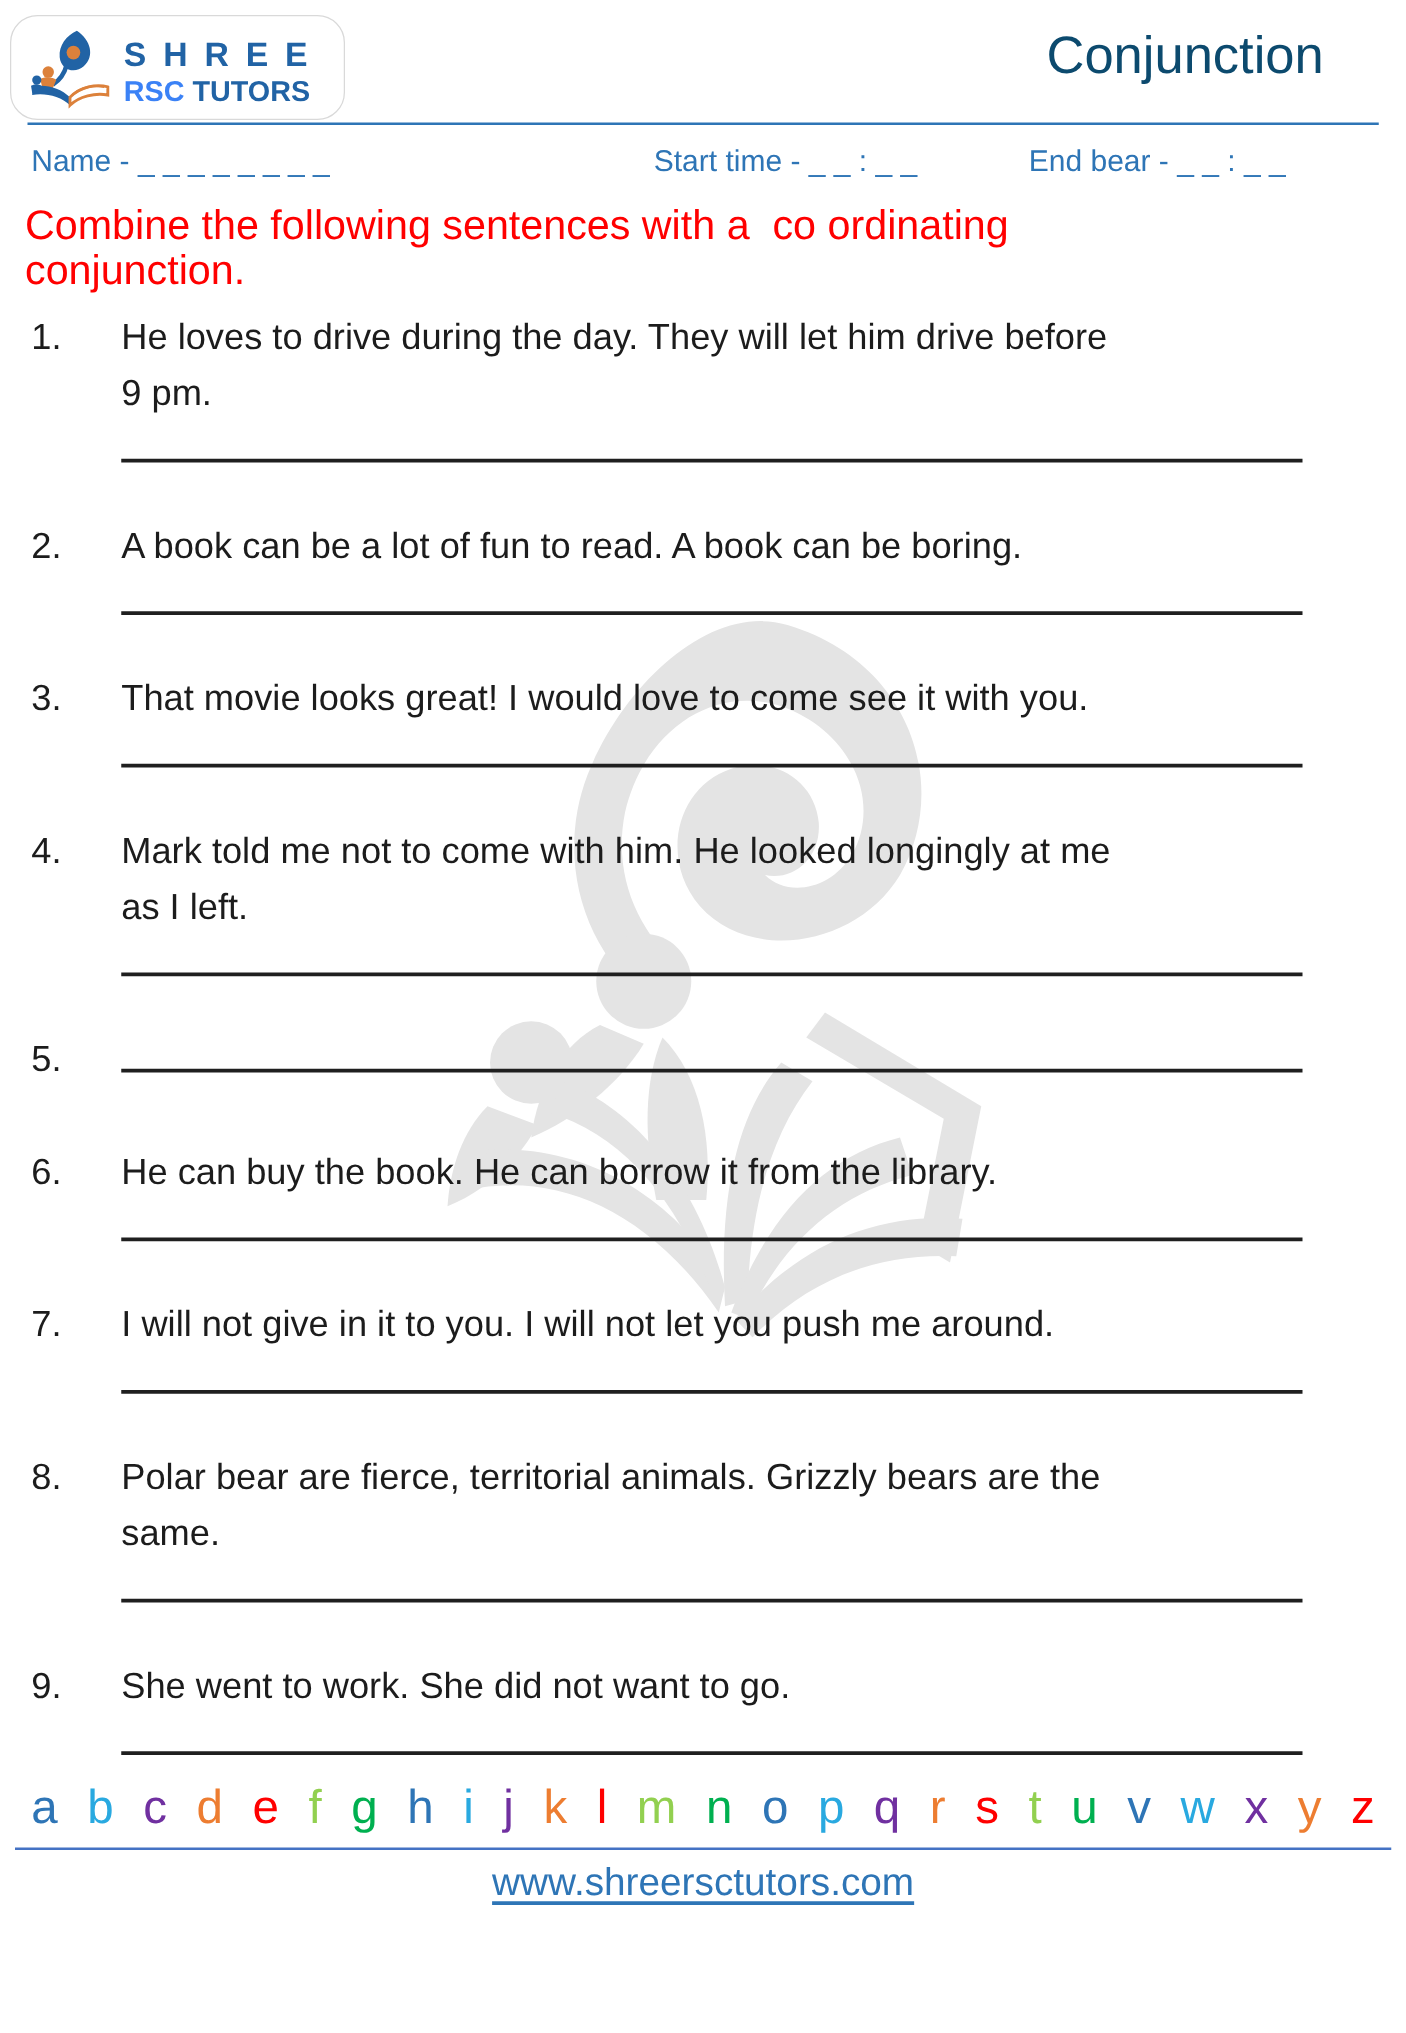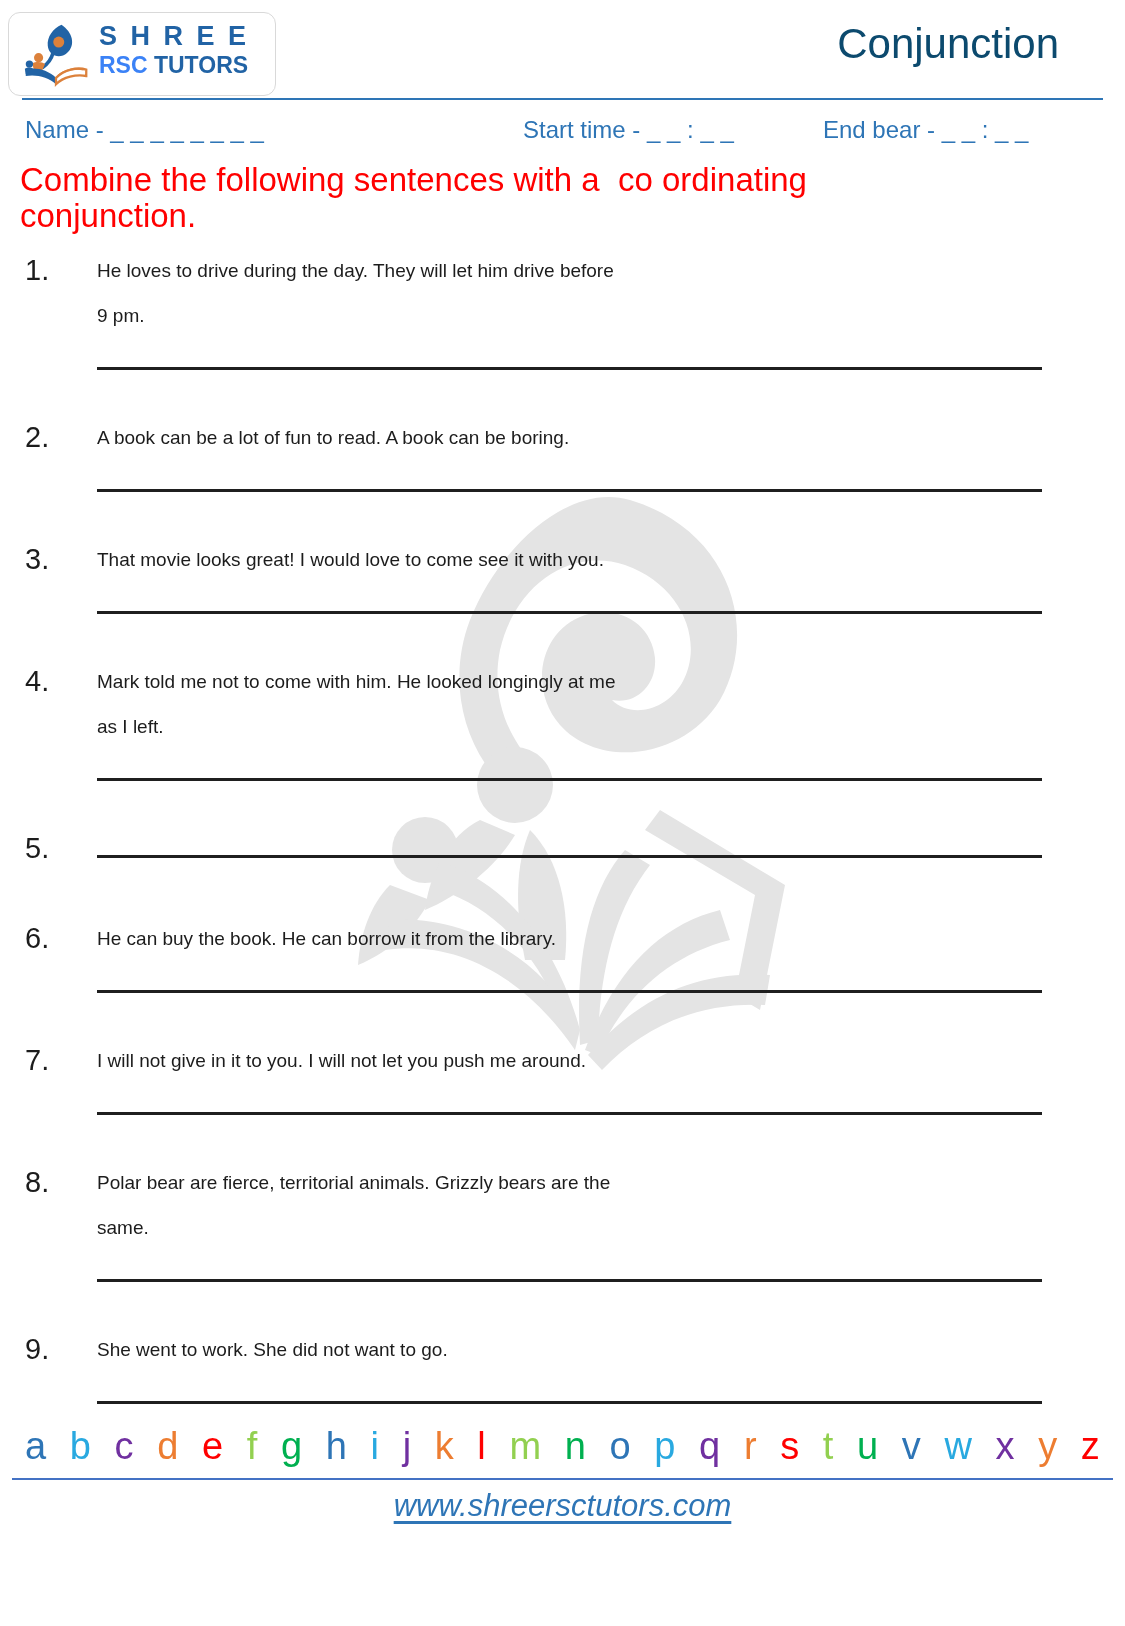--- a/index.html
+++ b/index.html
@@ -26,24 +26,24 @@
 
   
   .header {
     display: flex;
     align-items: flex-start;
     justify-content: space-between;
     padding: 12px 66px 0 8px;
   }
   .logo-box {
     display: flex;
-    align-items: flex-start;
+    align-items: flex-end;
     gap: 10px;
     border: 1px solid #d9d9d9;
-    border-radius: 12px;
+    border-radius: 22px;
     padding: 8px 26px 8px 14px;
     background: #fff;
   }
   .logo-text-line1 {
     color: #2163A5;
     font-weight: bold;
     font-size: 27px;
     letter-spacing: 3px;
     white-space: pre;
   }
@@ -84,21 +84,21 @@
   
   .questions { margin: 14px 25px 0 25px; }
   .question { display: flex; margin-bottom: 45px; }
   .q-num {
     width: 72px;
     flex: 0 0 72px;
     font-size: 29px;
     line-height: 45px;
   }
   .q-body { flex: 1; }
-  .q-text { font-size: 19px; line-height: 45px; }
+  .q-text { font-size: 29px; line-height: 45px; }
   .answer-line {
     width: 945px;
     height: 0;
     border-bottom: 3px solid #1f1f1f;
     margin-top: 29px;
   }
   .question:last-child { margin-bottom: 0; }
 
   
   .alphabet {
@@ -110,21 +110,20 @@
   }
   .alphabet span { display: inline-block; }
 
   .footer-rule {
     border-top: 2px solid #4472C4;
     margin: 12px 12px 0 12px;
   }
   .footer {
     text-align: center;
     margin-top: 8px;
-    font-style: italic;
   }
   .footer a {
     color: #2E75B6;
     font-size: 31px;
     text-decoration: underline;
     text-underline-offset: 5px;
   }
 </style>
 </head>
 <body>

